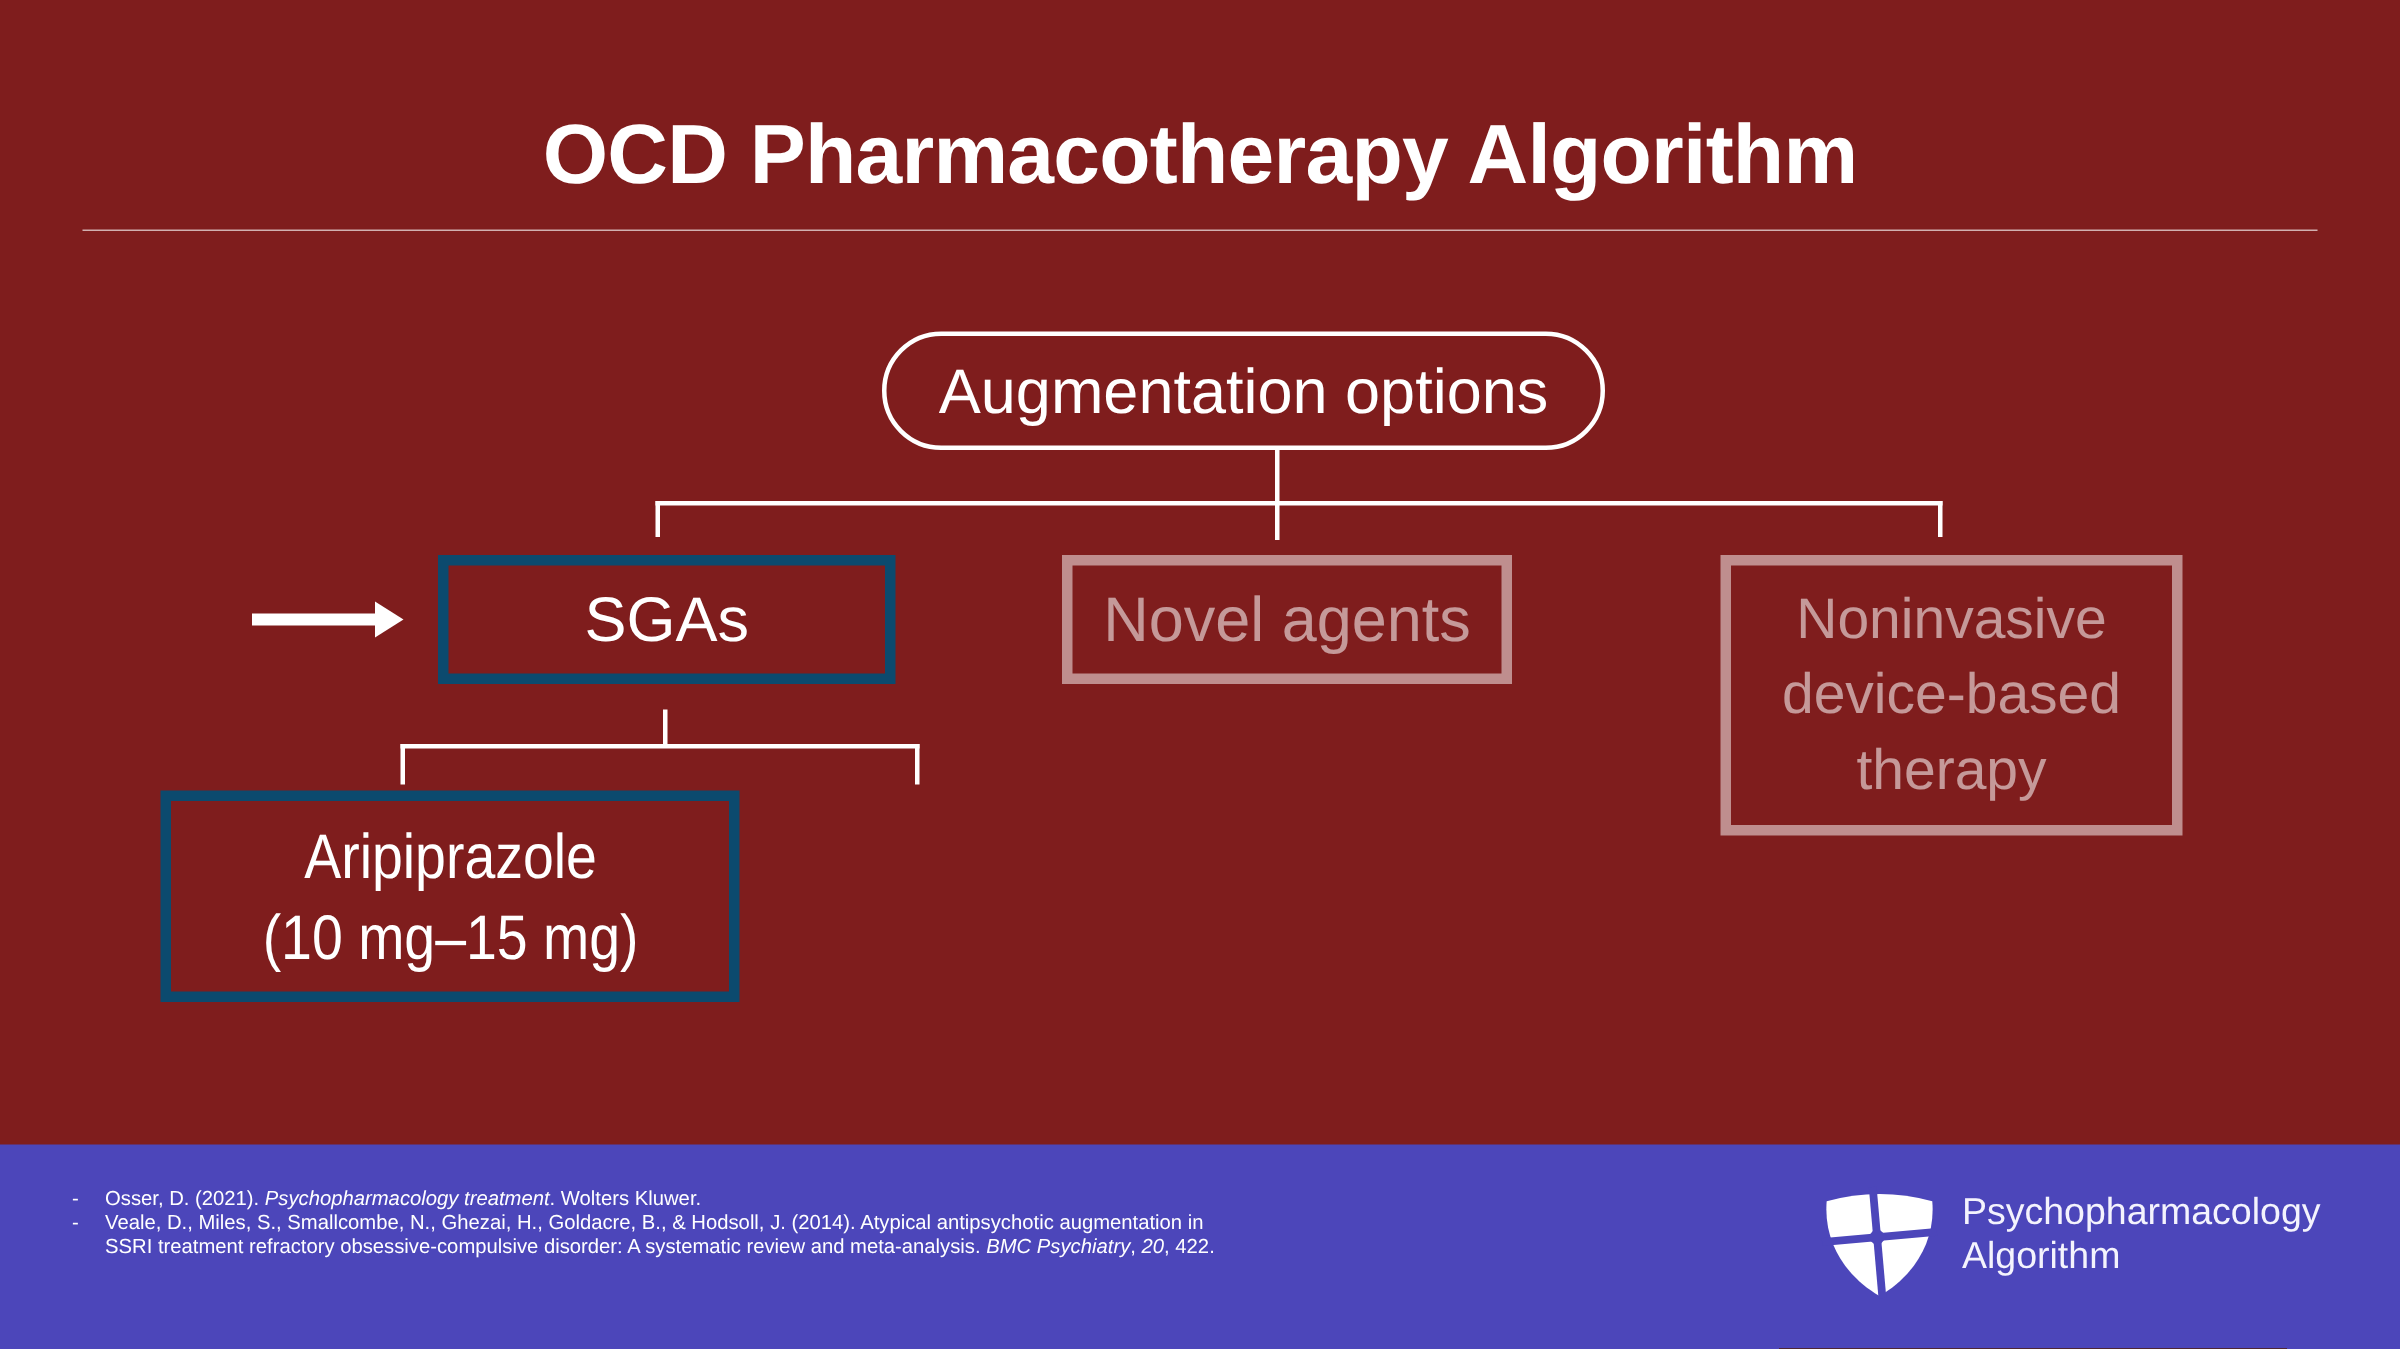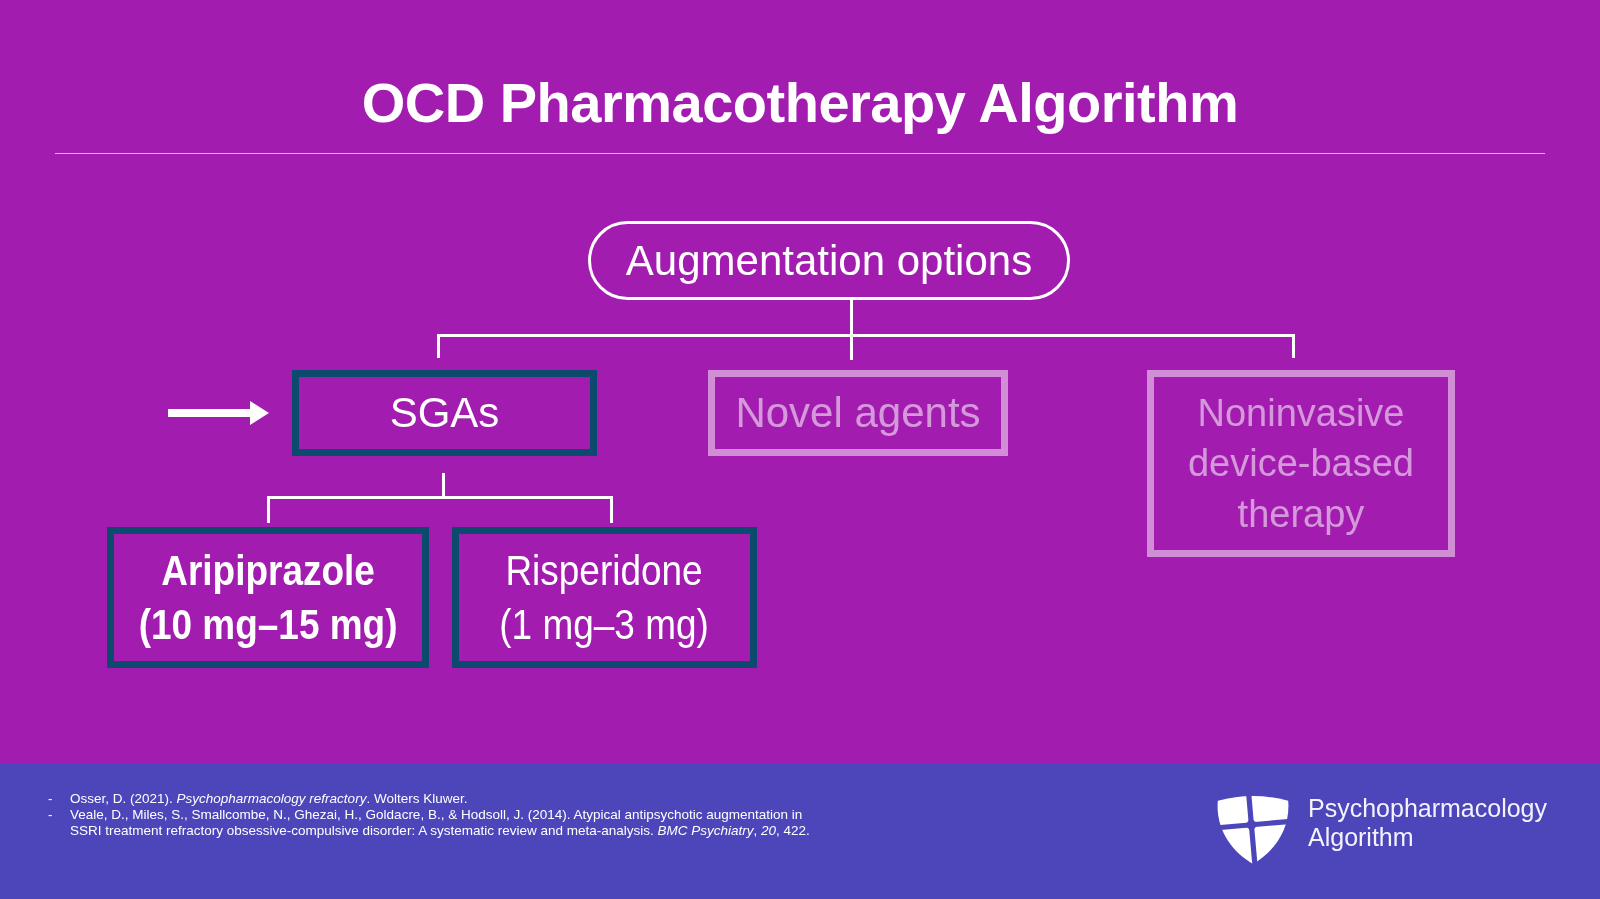--- a/index.html
+++ b/index.html
@@ -1,21 +1,21 @@
 <!DOCTYPE html>
 <html><head>
 <meta charset="utf-8">
 <style>
   html, body { margin: 0; padding: 0; background: #2a2a2a; }
   .slide {
     position: relative;
     width: 1600px;
     height: 899px;
     overflow: hidden;
-    background: #a21caf;
+    background: #7f1d1d;
     font-family: "Liberation Sans", sans-serif;
     color: #ffffff;
   }
   .title {
     position: absolute;
     top: 70px; left: 0; width: 100%;
     text-align: center;
     font-size: 56px;
     font-weight: 700;
     letter-spacing: -0.5px;
@@ -54,21 +54,21 @@
     border-color: rgba(255,255,255,0.5);
     color: rgba(255,255,255,0.55);
     font-size: 38px;
     line-height: 1.32;
   }
   .box-drug {
     top: 527px; height: 141px;
     font-size: 42px;
     line-height: 1.28;
   }
-  .box-arip { left: 107px; width: 322px; font-weight: bold; }
+  .box-arip { left: 107px; width: 386px; }
   .box-risp { left: 452px; width: 305px; }
   .condensed { display: inline-block; transform: scaleX(0.88); transform-origin: center; white-space: nowrap; }
   
   .line { position: absolute; background: #ffffff; }
   
   .arrow-shaft {
     position: absolute;
     left: 168px; top: 409px; width: 82px; height: 8px;
     background: #ffffff;
   }
@@ -151,34 +151,28 @@
   <div class="line" style="left:267px; top:496px; width:3px; height:27px;"></div>
   <div class="line" style="left:610px; top:496px; width:3px; height:27px;"></div>
 
   <div class="node box box-drug box-arip">
     <div class="condensed">
       <div>Aripiprazole</div>
       <div>(10 mg–15 mg)</div>
     </div>
   </div>
 
-  <div class="node box box-drug box-risp">
-    <div class="condensed">
-      <div>Risperidone</div>
-      <div>(1 mg–3 mg)</div>
-    </div>
-  </div>
 
   <div class="footer-band"></div>
 
   <div class="references" id="references">
       <div class="ref-row">
         <div class="ref-marker">-</div>
         <div class="ref-text">
-          <div><span>Osser, D. (2021). </span><i>Psychopharmacology refractory</i><span>. Wolters Kluwer.</span></div>
+          <div><span>Osser, D. (2021). </span><i>Psychopharmacology treatment</i><span>. Wolters Kluwer.</span></div>
         </div>
       </div>
       <div class="ref-row">
         <div class="ref-marker">-</div>
         <div class="ref-text">
           <div><span>Veale, D., Miles, S., Smallcombe, N., Ghezai, H., Goldacre, B., &amp; Hodsoll, J. (2014). Atypical antipsychotic augmentation in</span></div>
           <div><span>SSRI treatment refractory obsessive-compulsive disorder: A systematic review and meta-analysis. </span><i>BMC Psychiatry</i><span>, </span><i>20</i><span>, 422.</span></div>
         </div>
       </div>
     </div>

